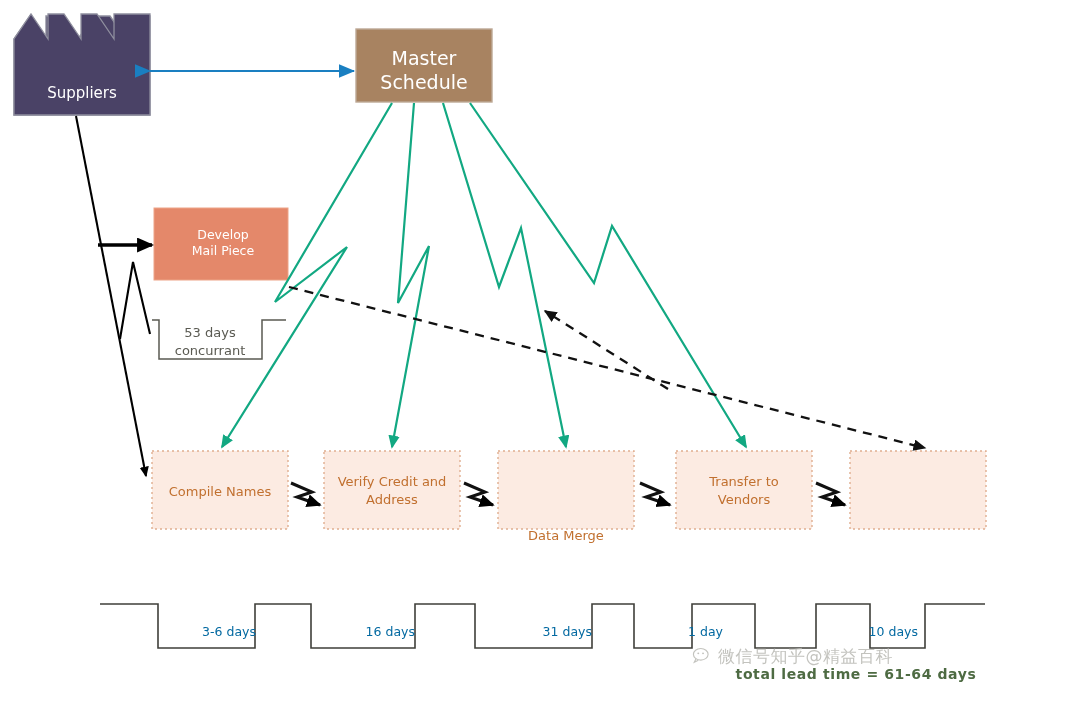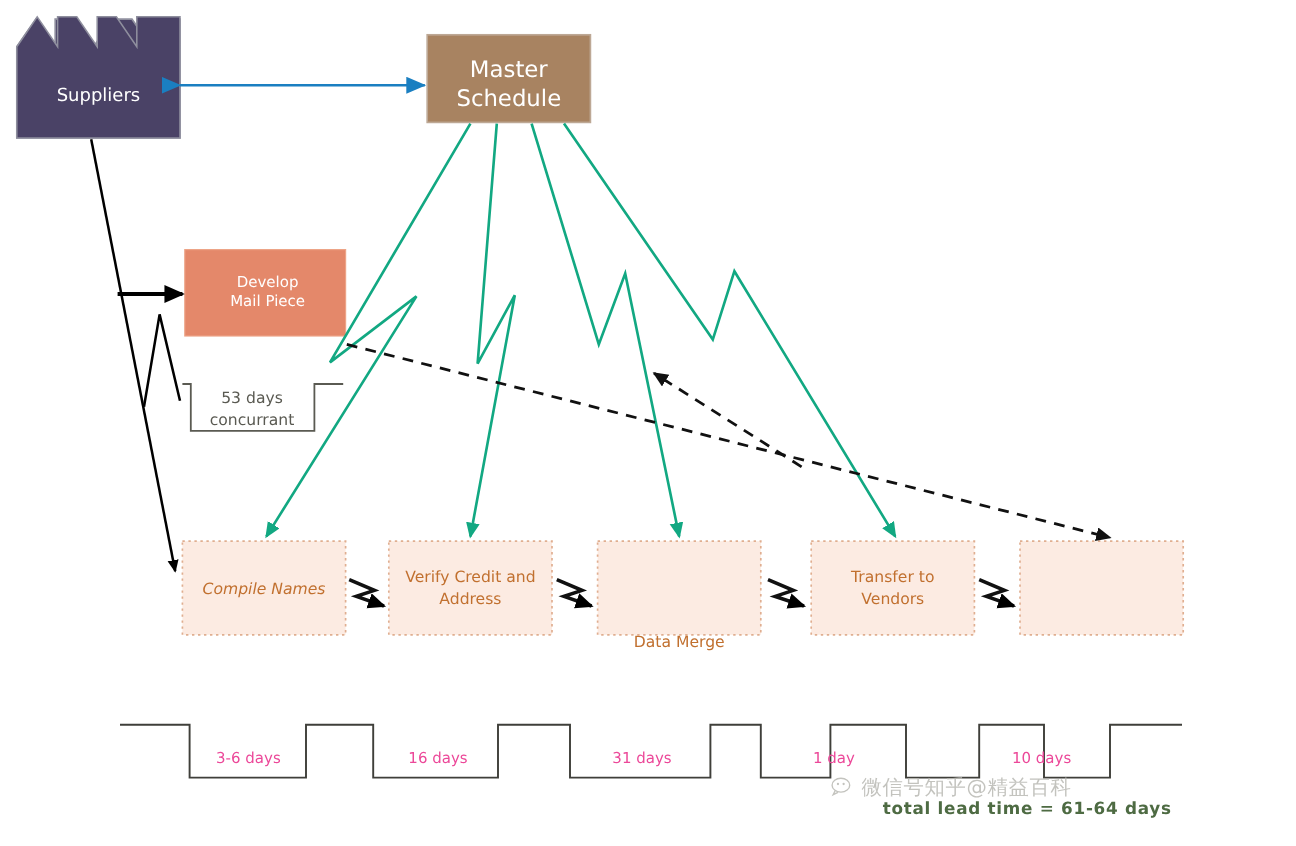--- a/index.html
+++ b/index.html
@@ -27,21 +27,21 @@
   
   .node-label {
     position: absolute;
     text-align: center;
     line-height: 1.28;
     pointer-events: none;
   }
 
   .supplier-label {
     left: 14px;
-    top: 70px;
+    top: 84px;
     width: 136px;
     color: #ffffff;
     font-size: 15px;
   }
   .master-label {
     left: 356px;
     top: 46px;
     width: 136px;
     color: #ffffff;
     font-size: 19px;
@@ -70,22 +70,22 @@
     width: 96px;
     text-align: center;
     color: #5a5a52;
     font-size: 13px;
     line-height: 1.38;
     pointer-events: none;
   }
 
   .time-label {
     position: absolute;
-    text-align: center;
-    color: #ec4899;
+    text-align: right;
+    color: #0369a1;
     font-size: 12.5px;
     pointer-events: none;
   }
 
   .total-label {
     position: absolute;
     left: 680px;
     top: 666px;
     width: 352px;
     text-align: center;
@@ -236,21 +236,21 @@
   <div class="node-label master-label">
     <div>Master</div>
     <div>Schedule</div>
   </div>
 
   <div class="node-label develop-label">
     <div>Develop</div>
     <div>Mail Piece</div>
   </div>
 
-  <div class="process-label" style="left:152px; top:483px; width:136px;font-style:italic;">
+  <div class="process-label" style="left:152px; top:483px; width:136px;">
     <div>Compile Names</div>
   </div>
   <div class="process-label" style="left:324px; top:473px; width:136px;">
     <div>Verify Credit and</div>
     <div>Address</div>
   </div>
   <div class="process-label" style="left:498px; top:483px; width:136px;margin-top:44px;">
     <div>Data Merge</div>
   </div>
   <div class="process-label" style="left:676px; top:473px; width:136px;">

